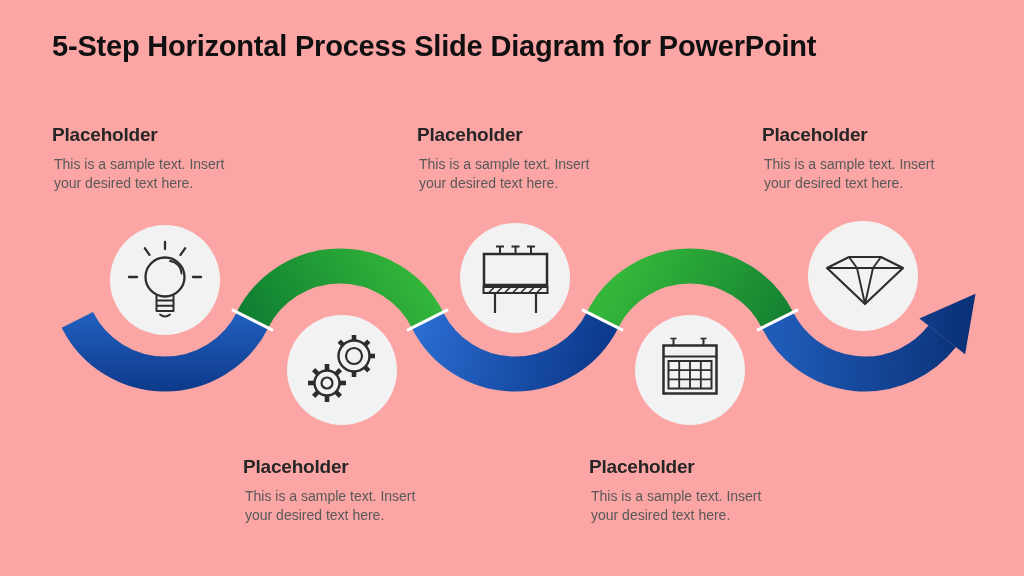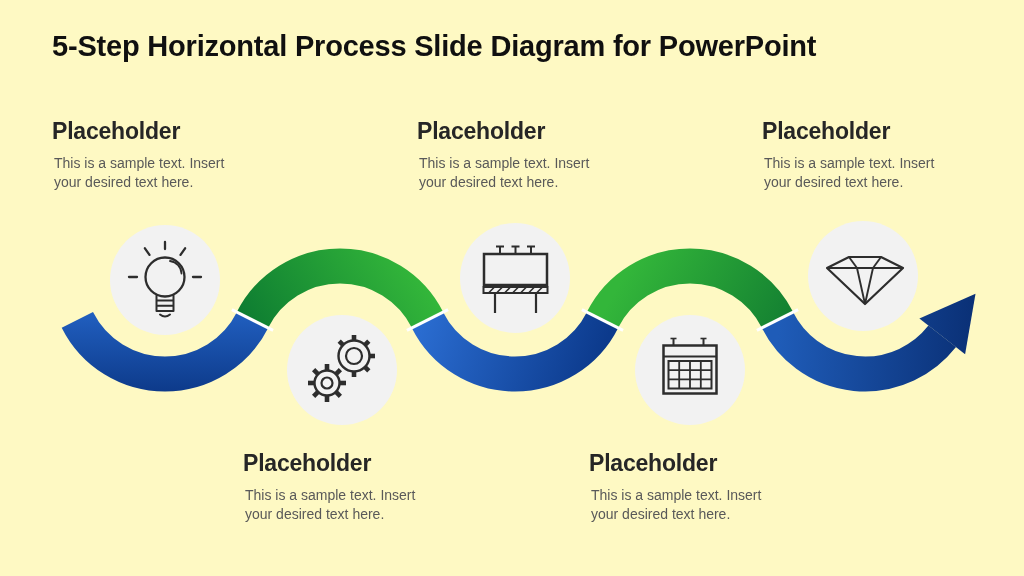--- a/index.html
+++ b/index.html
@@ -1,27 +1,27 @@
 <!DOCTYPE html>
 <html><head>
 <meta charset="utf-8">
 <style>
   html,body{margin:0;padding:0;background:#888;}
   .slide{
-    position:relative;width:1024px;height:576px;background:#fef9c3;
+    position:relative;width:1024px;height:576px;background:#fca5a5;
     font-family:"Liberation Sans", sans-serif;overflow:hidden;
   }
   .slide-title{
     position:absolute;left:52px;top:30px;width:940px;
     font-size:29px;font-weight:700;color:#101010;letter-spacing:-0.2px;
     white-space:nowrap;
   }
   .step-text{position:absolute;width:200px;}
   .step-text h3{
-    margin:0 0 9px 0;font-size:23px;font-weight:700;color:#262626;letter-spacing:-0.2px;
+    margin:6px 0 9px 0;font-size:19px;font-weight:700;color:#262626;letter-spacing:-0.2px;
   }
   .step-text p{
     margin:2px;font-size:14px;line-height:1.38;color:#595959;width:192px;
   }
   .pos-1{left:52px;top:118px;}
   .pos-2{left:417px;top:118px;}
   .pos-3{left:762px;top:118px;}
   .pos-4{left:243px;top:450px;}
   .pos-5{left:589px;top:450px;}
   .wave-svg{position:absolute;left:0;top:0;}

